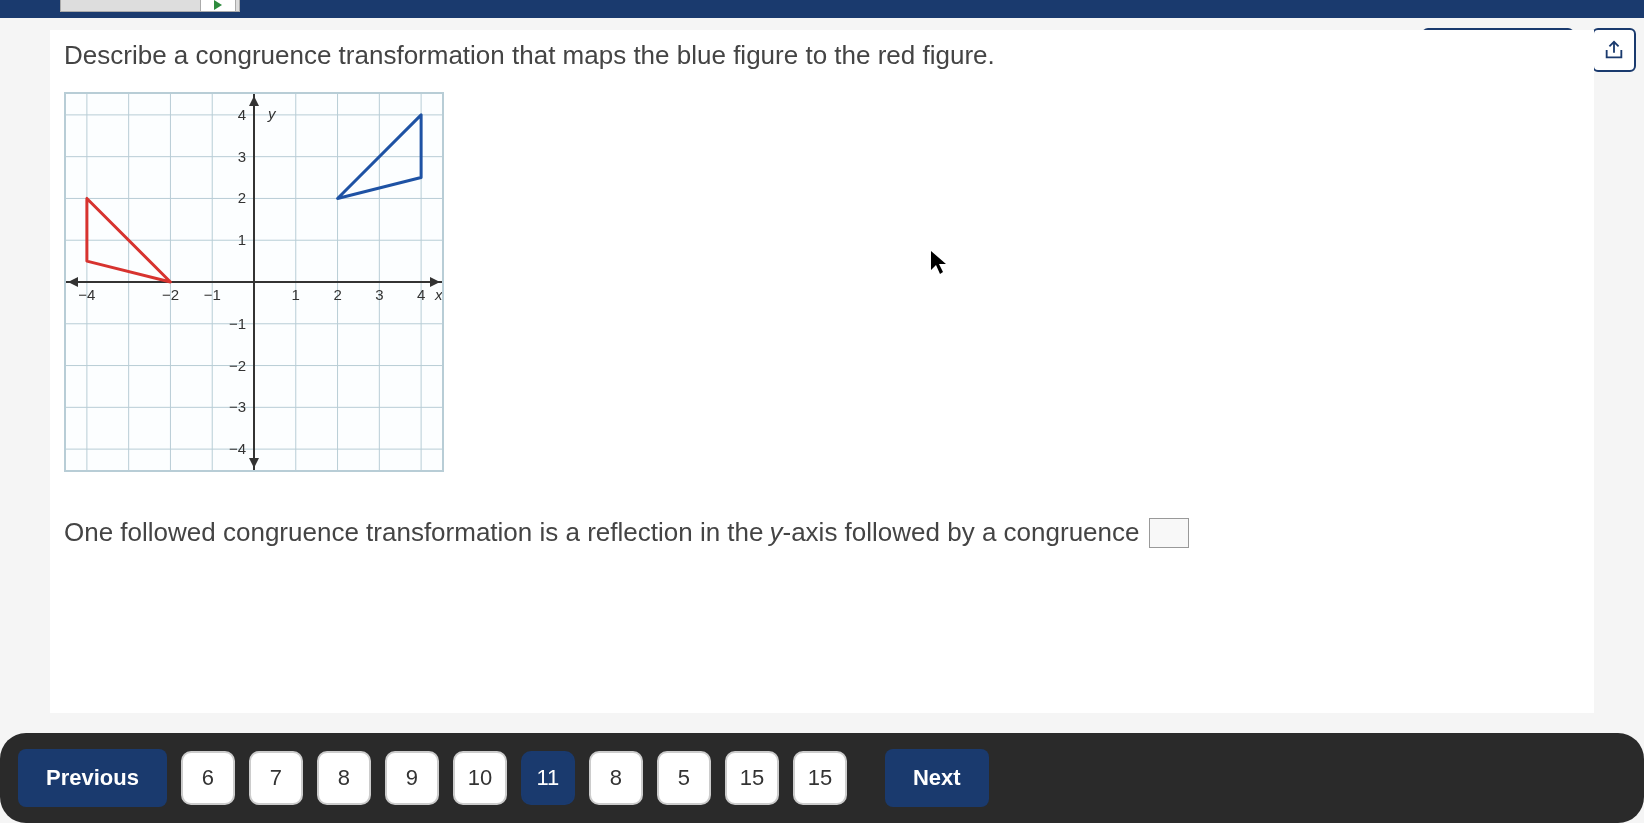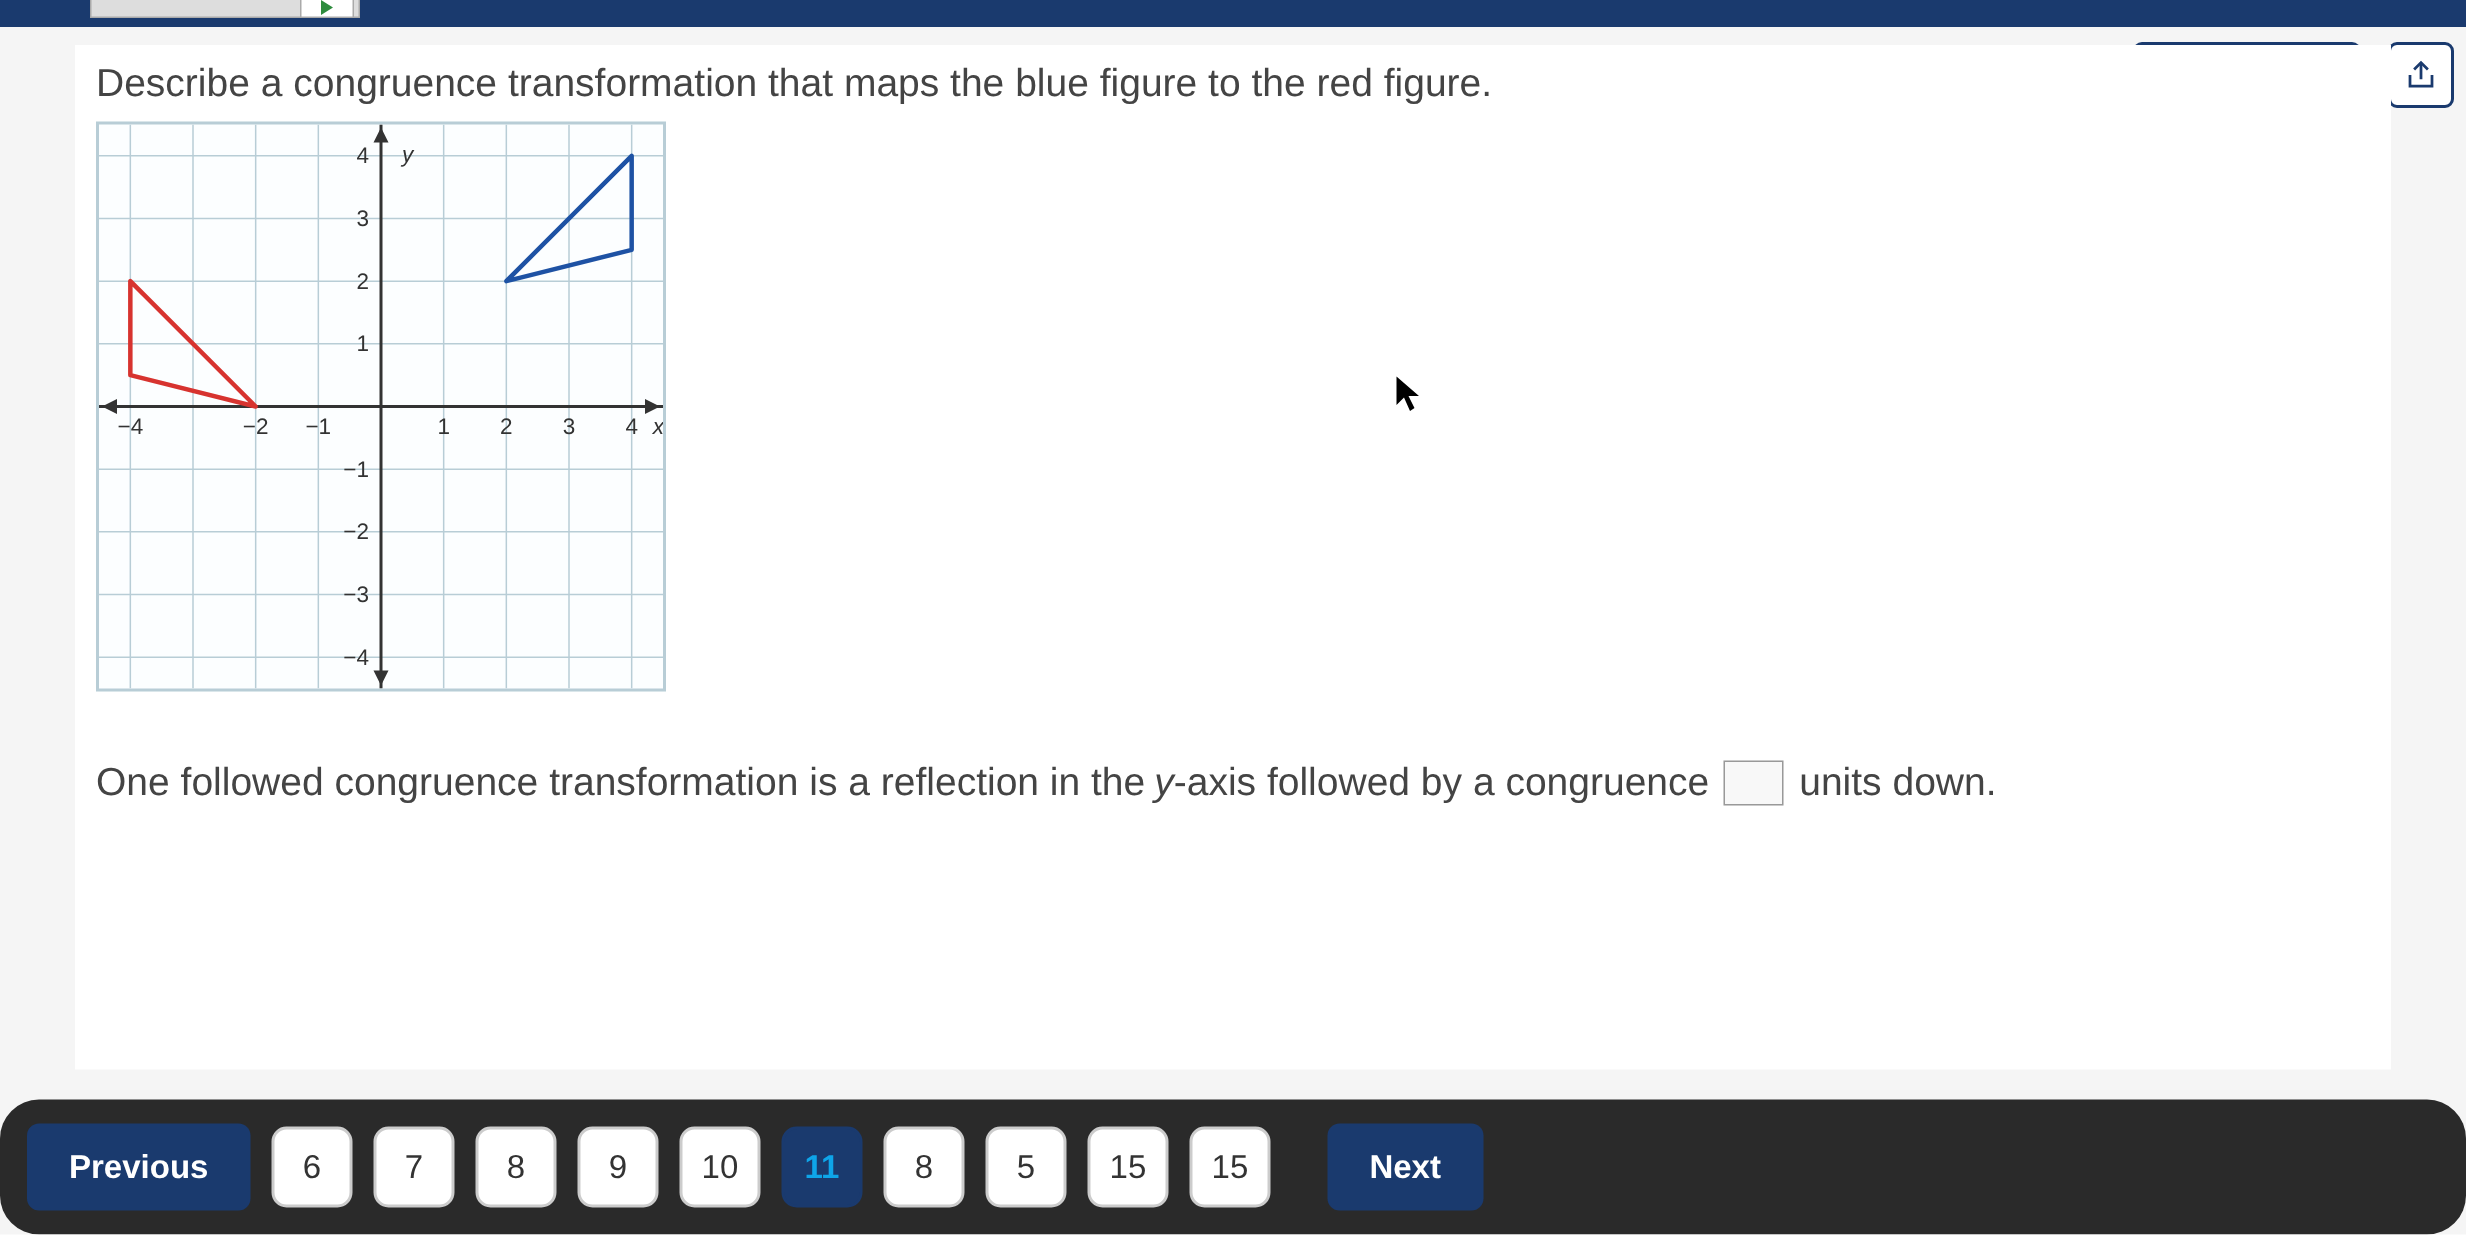--- a/index.html
+++ b/index.html
@@ -72,21 +72,21 @@
     top: 30px;
     left: 50px;
     right: 50px;
     bottom: 110px;
     background: #fff;
     padding: 10px 20px 20px 14px;
   }
   .question-text {
     font-size: 26px;
     color: #444;
-    margin-bottom: 10px;
+    margin-bottom: 21px;
     font-weight: 400;
   }
   .graph-wrap {
     width: 380px;
     height: 380px;
     border: 2px solid #b8cdd6;
     background: #fcfeff;
     margin-bottom: 40px;
   }
   .answer-line {
@@ -138,23 +138,23 @@
     background: #fff;
     color: #333;
     border: 2px solid #ccc;
     border-radius: 10px;
     font-size: 22px;
     font-weight: 500;
     cursor: pointer;
   }
   .page-btn.active {
     background: #1a3a6e;
-    color: #0ea5e9;
+    color: #ffffff;
     border-color: #1a3a6e;
-    font-weight: bold;
+    font-weight: normal;
   }
   .cursor-arrow {
     position: absolute;
     top: 250px;
     left: 930px;
     pointer-events: none;
   }
 </style>
 </head>
 <body>
@@ -232,21 +232,20 @@
         <text x="202" y="24.888888888888914" font-size="15" font-style="italic" fill="#333">y</text>
         <polygon points="271.55555555555554,104.44444444444446 355.1111111111111,20.888888888888914 355.1111111111111,83.55555555555554" fill="none" stroke="#1e52a4" stroke-width="3" stroke-linejoin="round"></polygon>
         <polygon points="104.44444444444444,188 20.88888888888889,104.44444444444446 20.88888888888889,167.11111111111111" fill="none" stroke="#d7332f" stroke-width="3" stroke-linejoin="round"></polygon>
       </svg>
   </div>
 
   <div class="answer-line">
     <span>One followed congruence transformation is a reflection in the </span>
     <span><em>y</em><span>-axis followed by a congruence</span></span>
     <input class="blank-input" type="text" value="" style="">
-    <span>units down.</span>
   </div>
 </div>
 
 <svg class="cursor-arrow" width="20" height="26" viewBox="0 0 20 26">
   <path d="M1 1 L1 20 L6 15 L10 24 L13 22 L9 14 L16 14 Z" fill="#000"></path>
 </svg>
 
 <div class="footer">
   <button class="btn-prev">Previous</button>
   <div id="page-buttons" style="display:flex;gap:14px;">

